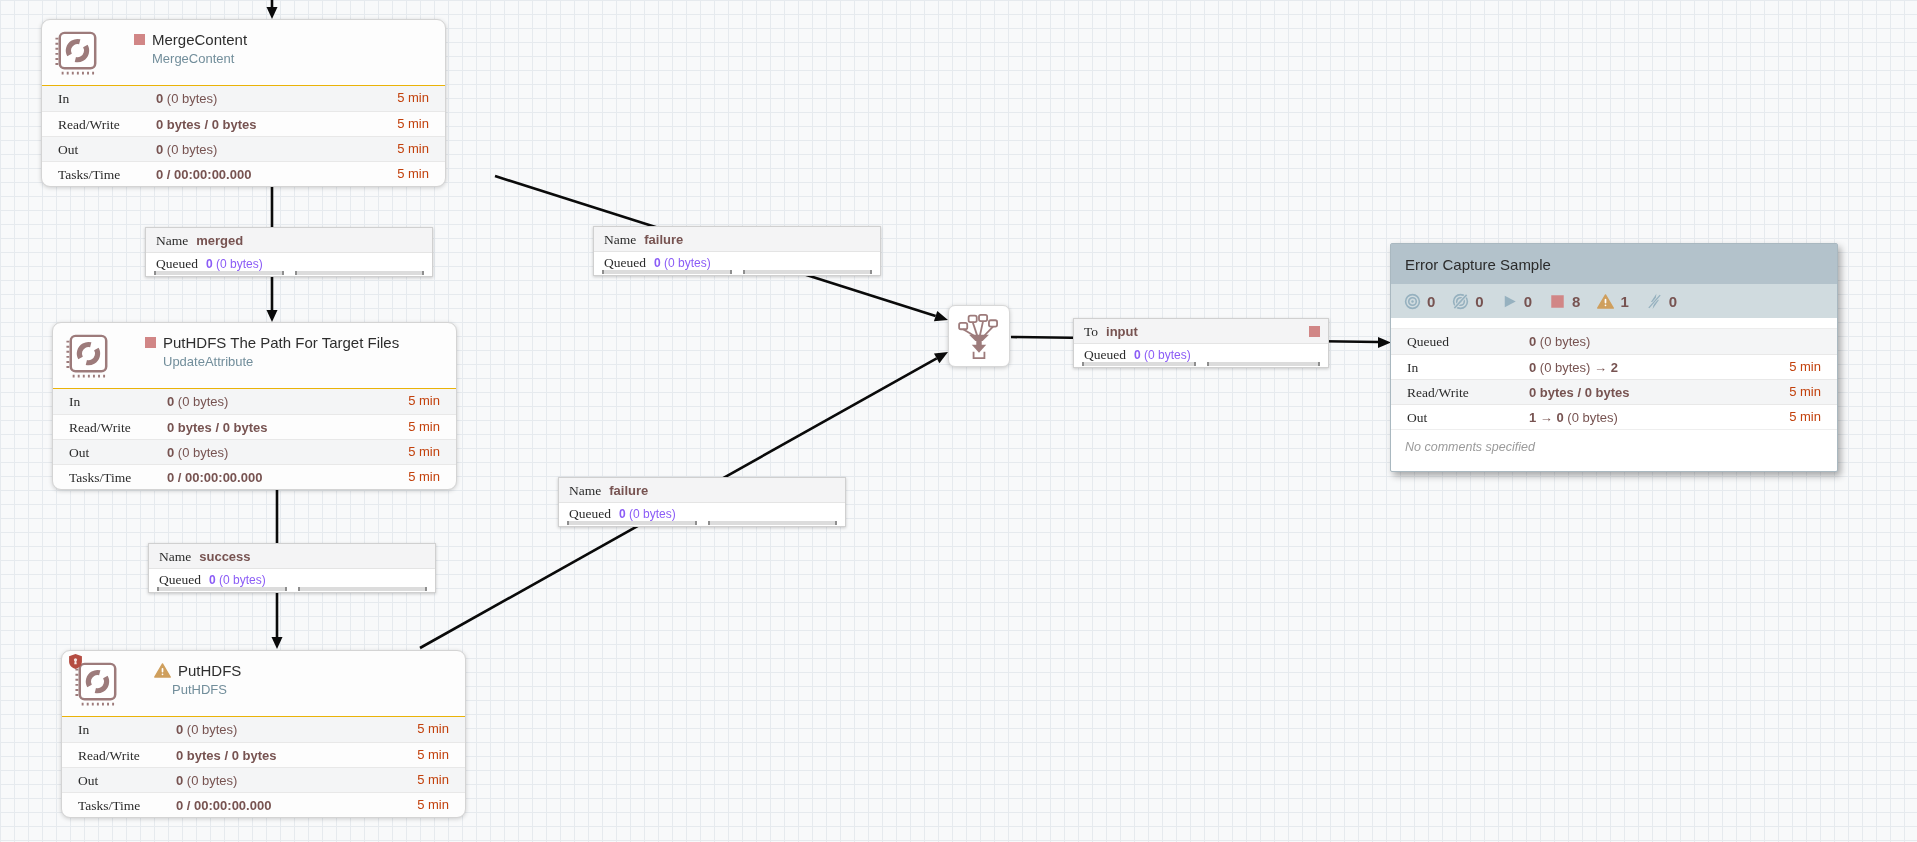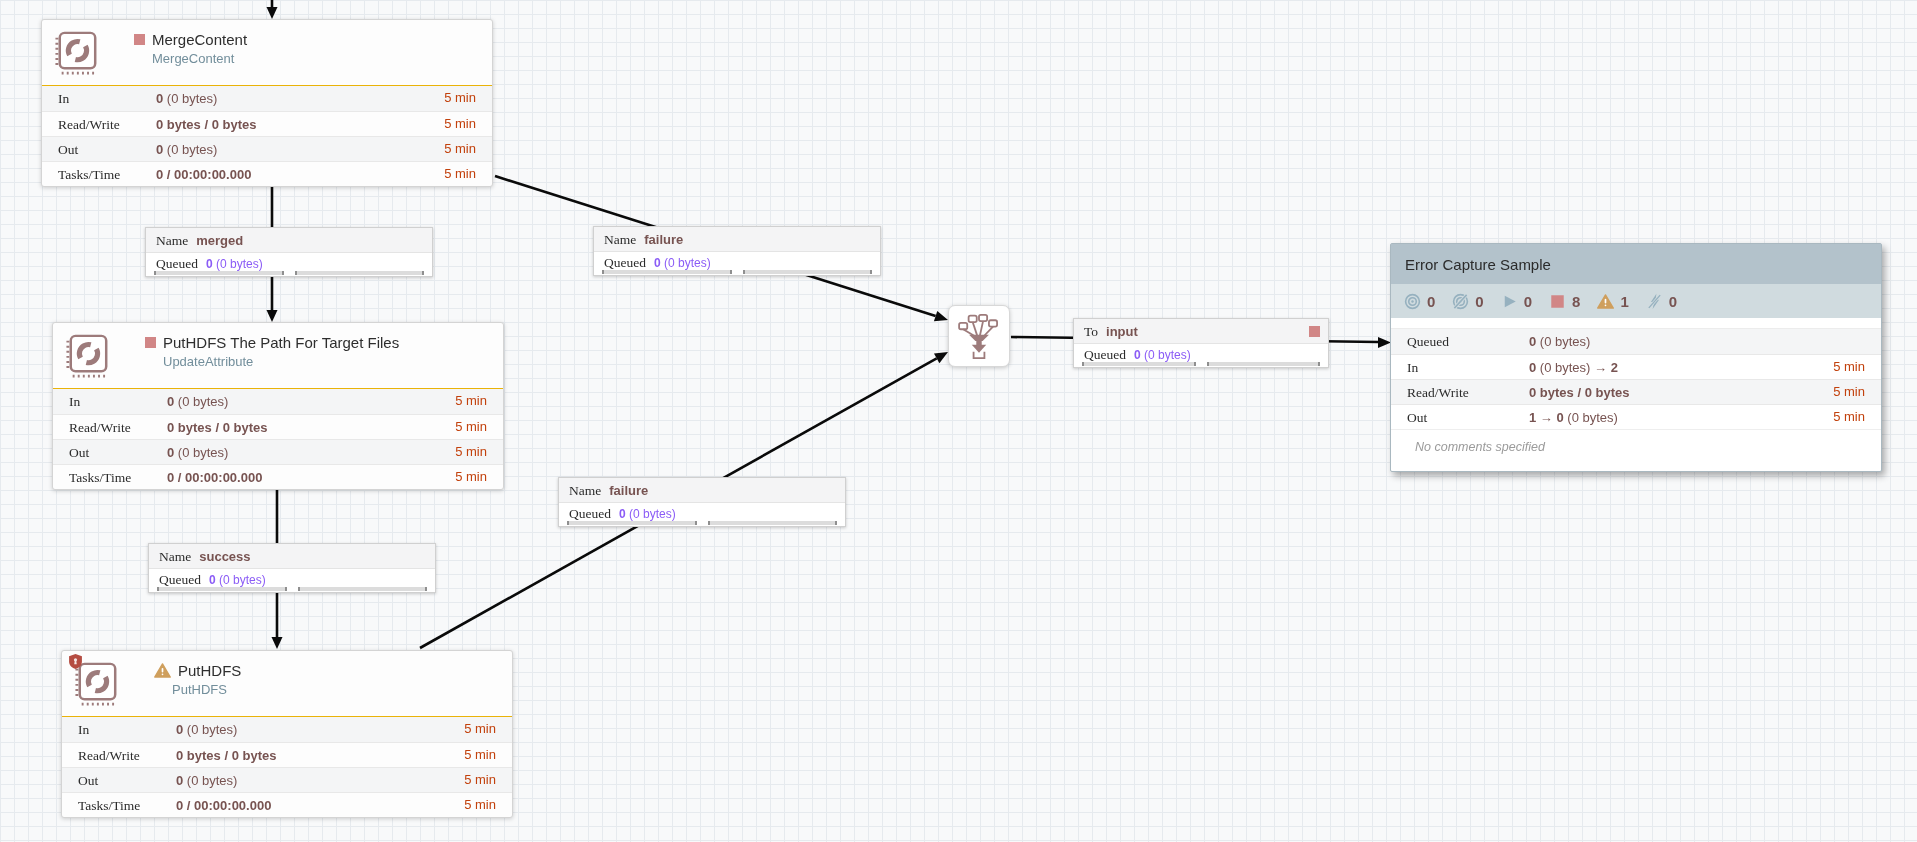--- a/index.html
+++ b/index.html
@@ -7,21 +7,21 @@
   body{font-family:"Liberation Sans","DejaVu Sans",sans-serif;-webkit-font-smoothing:antialiased}
   .canvas{position:relative;width:1917px;height:842px;overflow:hidden;
     background-color:#f8f9fa;
     background-image:linear-gradient(to right,#e6eaee 1px,transparent 1px),
                      linear-gradient(to bottom,#e6eaee 1px,transparent 1px);
     background-size:14px 14px}
   .wires{position:absolute;inset:0;z-index:1}
   .node{position:absolute;z-index:2}
 
   
-  .processor{width:452px;background:#fdfdfd;border:1px solid #d4d4d4;border-radius:3px;
+  .processor{width:405px;background:#fdfdfd;border:1px solid #d4d4d4;border-radius:9px;
     box-shadow:0 1px 4px rgba(0,0,0,.18)}
   .proc-head{position:relative;height:65px;padding:11px 10px 0 92px}
   .proc-icon{position:absolute;left:12px;top:10px;width:46px;height:46px;color:#9d7b7b}
   .shield{position:absolute;left:7px;top:3px;width:13px;height:15px}
   .title-line{display:flex;align-items:center;gap:7px}
   .state-square{width:11px;height:11px;background:#d18686;flex:0 0 auto}
   .title-warn{width:17px;height:15px;flex:0 0 auto}
   .proc-name{font-size:15px;color:#2e2e2e}
   .proc-type{margin-left:18px;margin-top:3px;font-size:13px;color:#728e9b}
   .stat-rows{border-top:1px solid #eab308}
@@ -45,30 +45,30 @@
   .port-square{position:absolute;right:8px;top:7px;width:11px;height:11px;background:#d18686}
   .conn-bars{position:absolute;left:8px;right:8px;bottom:1px;height:4px;display:flex;gap:11px}
   .bar{flex:1;background:#dcdcdc;border-left:2px solid #8f8f8f;border-right:2px solid #8f8f8f}
 
   
   .funnel{left:948px;top:305px;width:62px;height:62px;background:#fff;border:1px solid #d8d8d8;border-radius:7px;
     box-shadow:0 1px 4px rgba(0,0,0,.2);display:flex;align-items:center;justify-content:center}
   .funnel svg{width:42px;height:47px;color:#9d7b7b}
 
   
-  .group{width:492px;background:#fff;border:1px solid #a9b8c0;border-radius:2px;box-shadow:3px 4px 7px rgba(0,0,0,.32)}
+  .group{width:448px;background:#fff;border:1px solid #a9b8c0;border-radius:2px;box-shadow:3px 4px 7px rgba(0,0,0,.32)}
   .group-header{height:40px;display:flex;align-items:center;padding:0 14px;background:#b3c2cb;font-size:15px;color:#2b2b2b}
   .group-stats{height:34px;display:flex;align-items:center;gap:17px;padding:0 13px;background:#d0dbdf}
   .gstat{display:flex;align-items:center;gap:6px;font-size:15px;color:#775351;font-weight:bold}
   .gstat svg{width:17px;height:17px}
   .blue-ic{color:#96b1bf}
   .red-ic{color:#d18686}
   .group-rows{margin-top:10px;border-top:1px solid #ececec}
   .group-rows .stat-label{width:122px}
-  .group-comment{padding:10px 24px 0;height:42px;font-size:12.5px;font-style:italic;color:#9b9b9b;border-top:1px solid #eee}
+  .group-comment{padding:10px 14px 0;height:42px;font-size:12.5px;font-style:italic;color:#9b9b9b;border-top:1px solid #eee}
 </style>
 </head>
 <body>
 
 <svg width="0" height="0" style="position:absolute" aria-hidden="true">
   <symbol id="proc-stamp" viewBox="0 0 48 48">
     <line x1="3" y1="8" x2="3" y2="40" stroke="currentColor" stroke-width="3" stroke-dasharray="2 3.3"></line>
     <line x1="8" y1="45" x2="42" y2="45" stroke="currentColor" stroke-width="3" stroke-dasharray="2 3.3"></line>
     <rect x="6" y="3" width="37" height="37" rx="5" fill="#fff" stroke="currentColor" stroke-width="2.6"></rect>
     <circle cx="24.5" cy="21.5" r="9.5" fill="none" stroke="currentColor" stroke-width="5.4" stroke-dasharray="22 7.8" transform="rotate(-30 24.5 21.5)"></circle>

